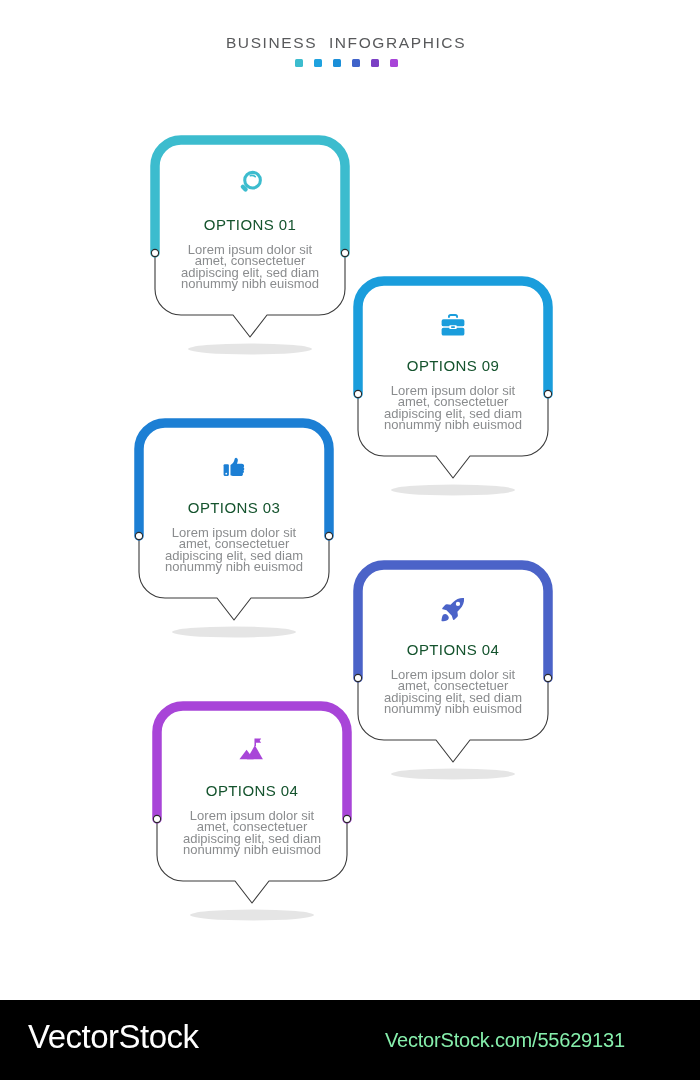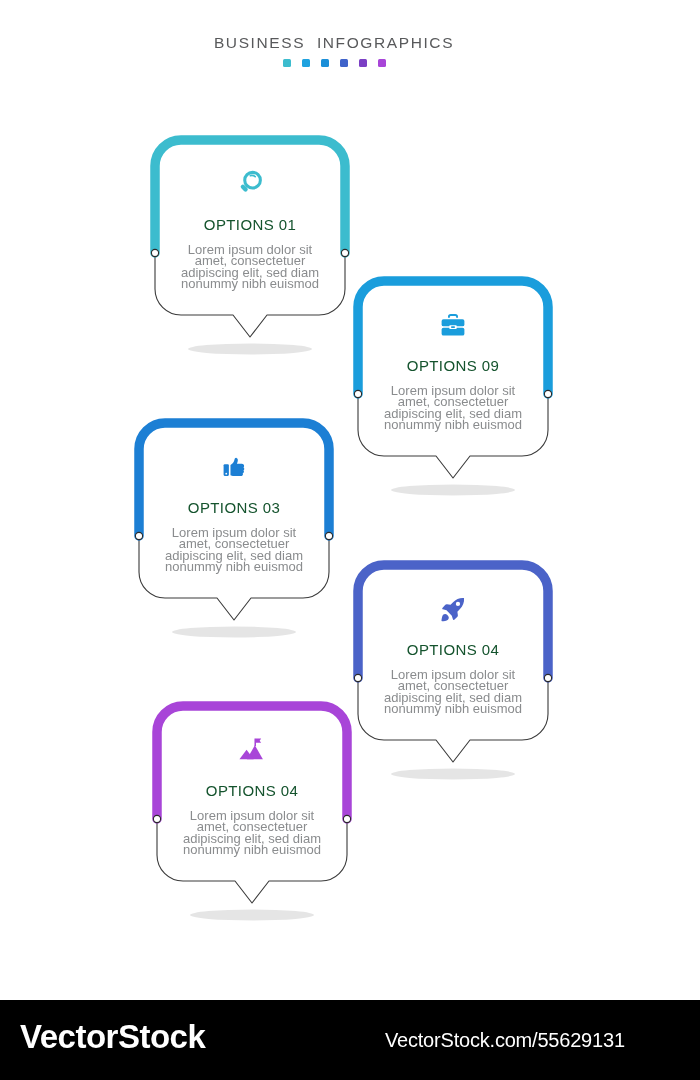--- a/index.html
+++ b/index.html
@@ -11,21 +11,21 @@
     width: 700px;
     height: 1080px;
     position: relative;
     overflow: hidden;
     font-family: "Liberation Sans", sans-serif;
   }
 
   
   #header {
     position: absolute;
-    left: 0;
+    left: 12px;
     top: 34px;
     width: 668px;
     text-align: center;
   }
   #header-title {
     font-family: "Liberation Sans", sans-serif;
     font-size: 15.5px;
     letter-spacing: 1.6px;
     color: #58595b;
     font-weight: 400;
@@ -98,33 +98,33 @@
   #footer {
     position: absolute;
     left: 0;
     top: 1000px;
     width: 700px;
     height: 80px;
     background: #000000;
   }
   #footer-brand {
     position: absolute;
-    left: 20px;
+    left: 28px;
     top: 18px;
     color: #ffffff;
     font-family: "Liberation Sans", sans-serif;
     font-size: 33px;
-    font-weight: 700;
+    font-weight: 400;
     letter-spacing: -0.5px;
   }
   #footer-url {
     position: absolute;
     left: 385px;
     top: 29px;
-    color: #ffffff;
+    color: #86efac;
     font-family: "Liberation Sans", sans-serif;
     font-size: 20px;
     font-weight: 400;
     letter-spacing: -0.2px;
     text-align: right;
   }
 </style>
 </head>
 <body>
 

